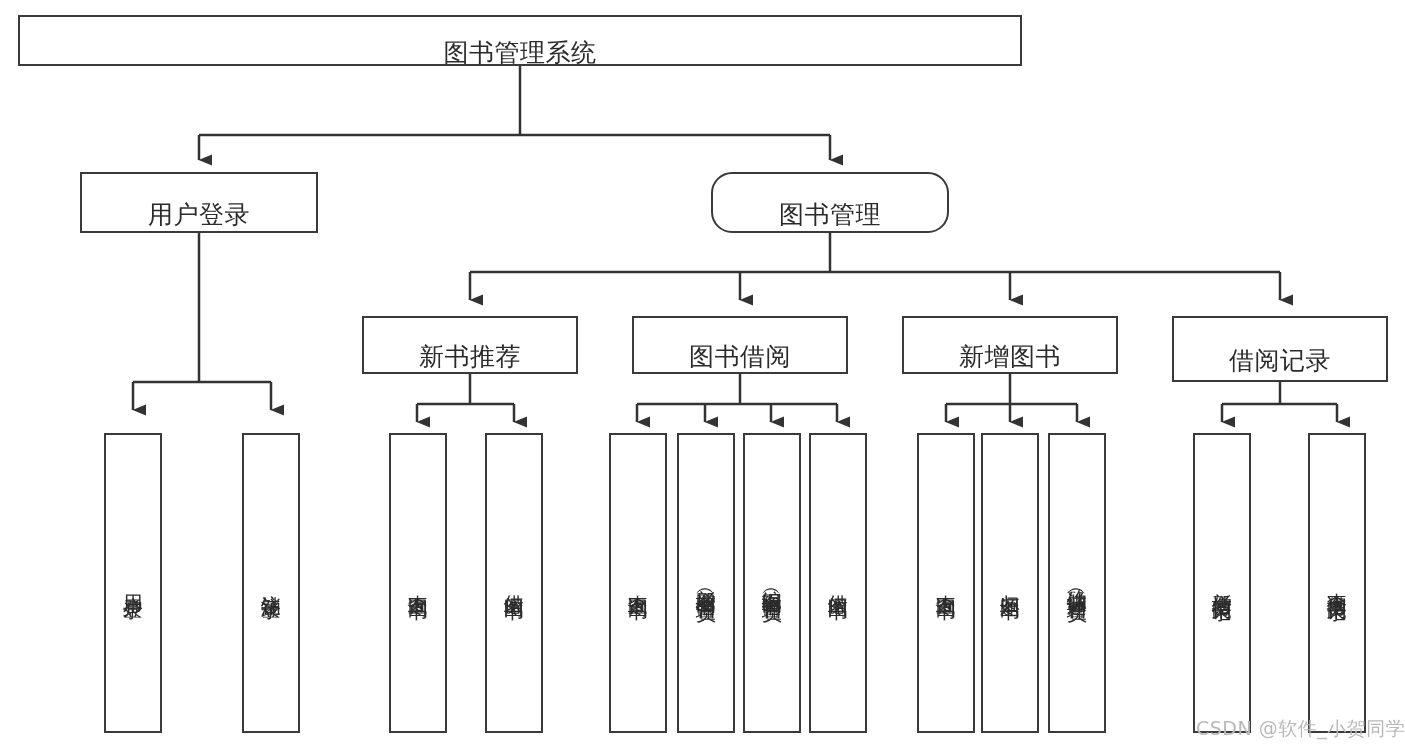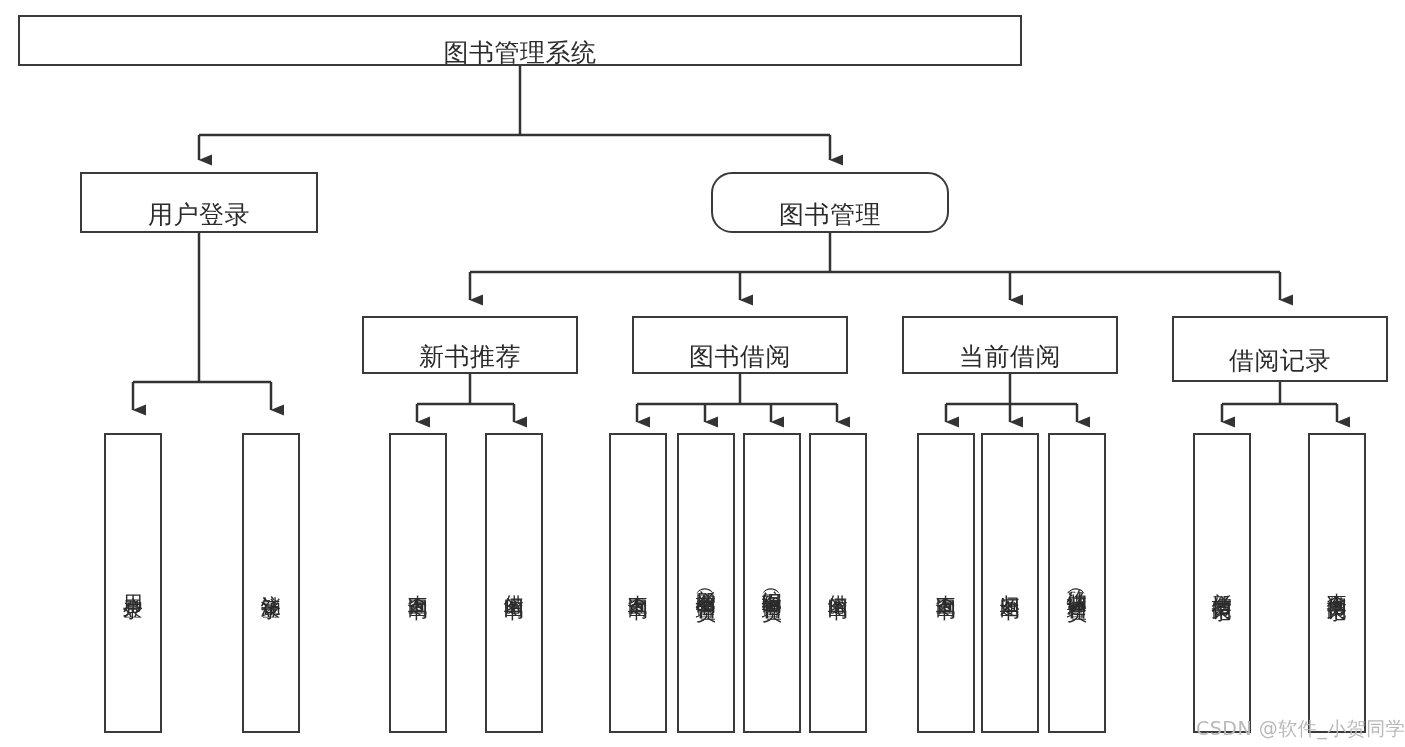--- a/index.html
+++ b/index.html
@@ -126,21 +126,21 @@
     <span class="label-h">图书管理</span>
   </div>
 
   <div class="node" style="left:362px; top:316px; width:216px; height:58px;">
     <span class="label-h">新书推荐</span>
   </div>
   <div class="node" style="left:632px; top:316px; width:216px; height:58px;">
     <span class="label-h">图书借阅</span>
   </div>
   <div class="node" style="left:902px; top:316px; width:216px; height:58px;">
-    <span class="label-h">当前借阅</span>
+    <span class="label-h">新增图书</span>
   </div>
   <div class="node" style="left:1172px; top:316px; width:216px; height:66px;">
     <span class="label-h">借阅记录</span>
   </div>
 
   <div class="node" style="left:104px; top:433px; width:58px; height:300px;">
     <span class="label-v">用户登录</span>
   </div>
   <div class="node" style="left:242px; top:433px; width:58px; height:300px;">
     <span class="label-v">注销登录</span>

